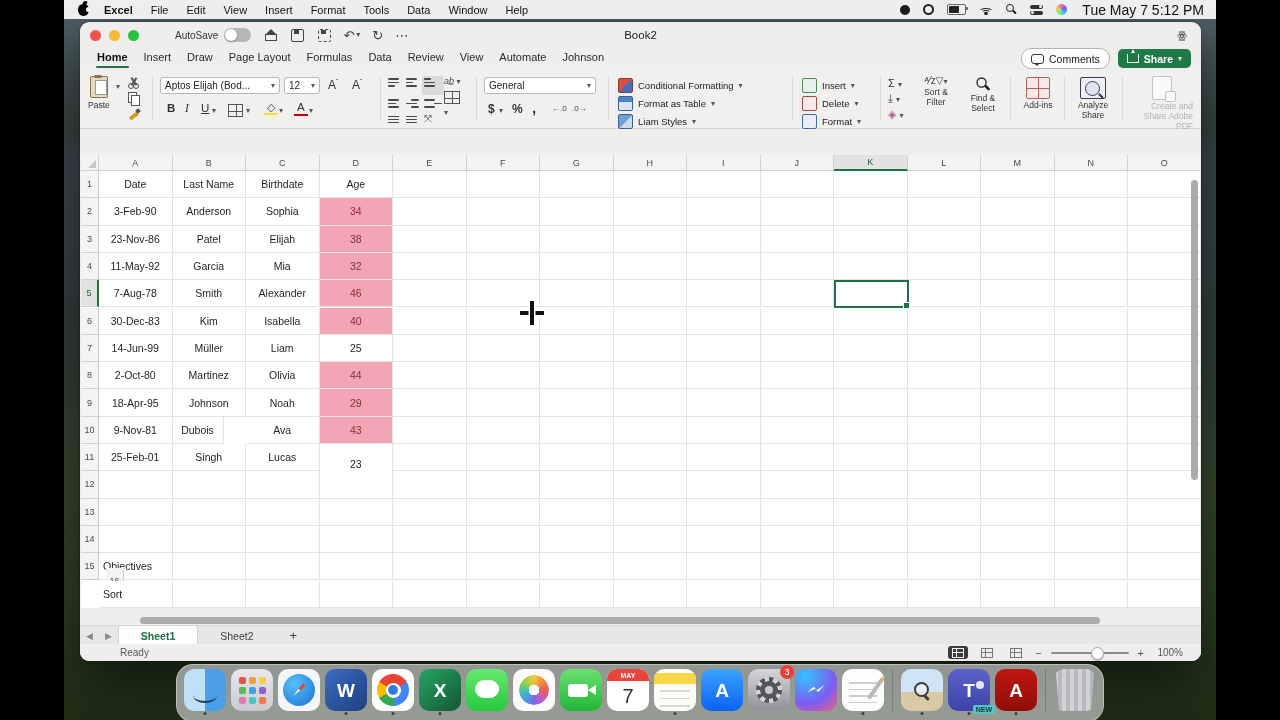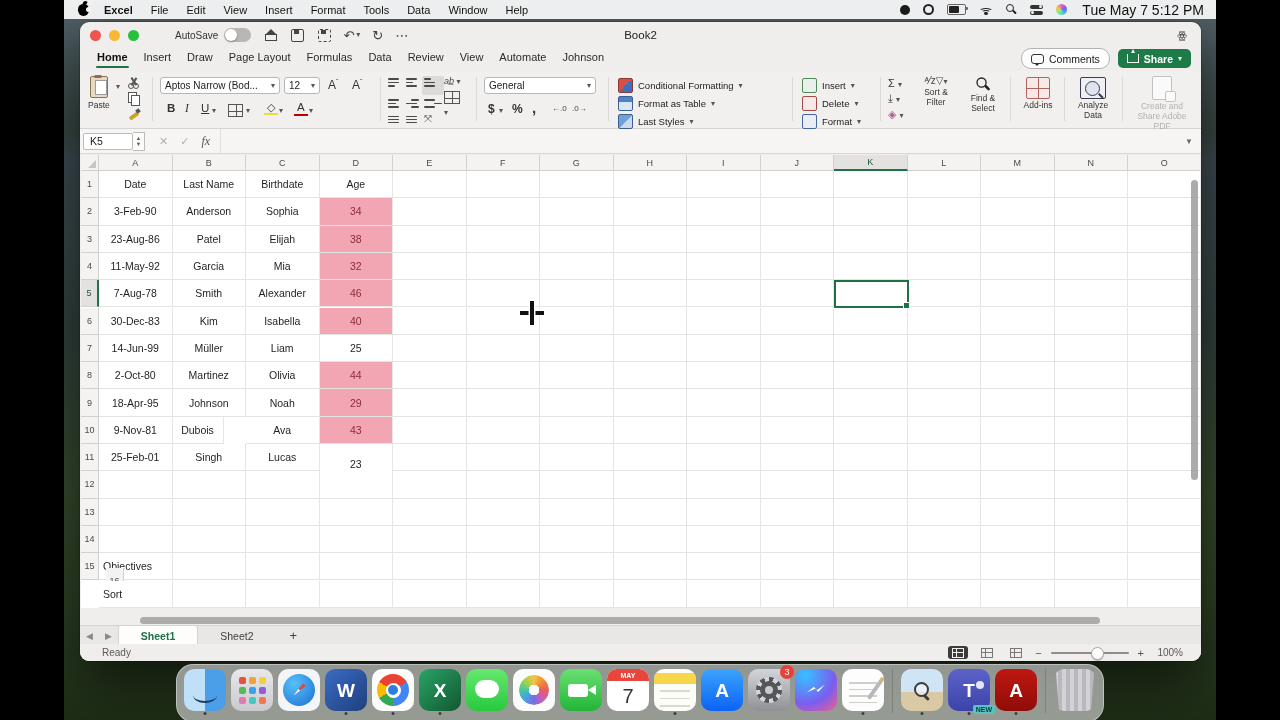--- a/index.html
+++ b/index.html
@@ -145,21 +145,21 @@
   .hscroll{position:absolute;left:60px;top:595px;height:7px;width:960px;background:#a6a4a2;border-radius:4px;opacity:.9;}
   
   .sheetbar{position:absolute;left:0;top:603px;width:100%;height:19px;background:#e9e7e5;border-top:1px solid #d6d4d2;
     display:flex;align-items:center;font-size:10.5px;}
   .sh-arrow{color:#8a8886;font-size:9px;padding:0 6px;}
   .sheettab{height:19px;display:flex;align-items:center;padding:0 22px;color:#3f3f3f;}
   .sheettab.active{background:#fdfdfc;color:#1e7145;font-weight:bold;border:1px solid #d6d4d2;border-bottom:none;border-radius:3px 3px 0 0;}
   .addsheet{padding:0 14px;color:#3f3f3f;font-size:13px;}
   
   .statusbar{position:absolute;left:0;top:622px;width:100%;height:17px;background:#f0eeed;display:flex;align-items:center;font-size:10px;color:#5a5856;}
-  .statusbar .ready{padding-left:22px;}
+  .statusbar .ready{padding-left:40px;}
   .sb-right{margin-left:auto;display:flex;align-items:center;gap:9px;padding-right:18px;}
   .view-btn{width:20px;height:13px;border-radius:3px;display:flex;align-items:center;justify-content:center;}
   .view-btn.sel{background:#3d3b39;}
   .vb-grid{width:10px;height:8px;border:1px solid #777;position:relative;}
   .view-btn.sel .vb-grid{border-color:#f2f2f2;}
   .vb-grid:before{content:"";position:absolute;left:33%;top:0;bottom:0;width:1px;background:inherit;border-left:1px solid #777;}
   .view-btn.sel .vb-grid:before{border-color:#f2f2f2;}
   .vb-grid:after{content:"";position:absolute;top:45%;left:0;right:0;border-top:1px solid #777;}
   .view-btn.sel .vb-grid:after{border-color:#f2f2f2;}
   .zoom-track{width:78px;height:2px;background:#8e8c8a;border-radius:1px;position:relative;}
@@ -285,21 +285,21 @@
         <span class="cutx">
             <i></i>
             <em></em>
           </span>
         <span class="copy2"></span>
         <span class="brush"></span>
       </div>
       <div class="rsep" style="left:72px;"></div>
 
       <div class="selbox" style="position:absolute;left:80px;top:6px;width:120px;">
-        <span style="overflow:hidden;white-space:nowrap;">Aptos Narrow (Bod...</span>
+        <span style="overflow:hidden;white-space:nowrap;">Aptos Elijah (Bod...</span>
           <span class="dd">▾</span>
       </div>
       <div class="selbox" style="position:absolute;left:204px;top:6px;width:36px;">
         <span>12</span>
           <span class="dd">▾</span>
       </div>
       <span style="position:absolute;left:248px;top:7px;font-size:12px;color:#333;">A<span style="font-size:7px;vertical-align:top;">ˆ</span></span>
       <span style="position:absolute;left:272px;top:7px;font-size:12px;color:#333;">A<span style="font-size:7px;vertical-align:top;">ˇ</span></span>
       <span class="fbtn" style="position:absolute;left:84px;top:32px;font-weight:bold;">B</span>
       <span class="fbtn" style="position:absolute;left:102px;top:32px;font-style:italic;font-family:'Liberation Serif',serif;">I</span>
@@ -380,21 +380,21 @@
         <span class="stylabel">Conditional Formatting</span>
           <span class="dd">▾</span>
       </div>
       <div class="styrow" style="left:538px;top:25px;">
         <span class="cfbox" style="background:linear-gradient(180deg,#4f81c7 35%,#dbe6f4 35%);border:1px solid #3a5f94;"></span>
         <span class="stylabel">Format as Table</span>
           <span class="dd">▾</span>
       </div>
       <div class="styrow" style="left:538px;top:43px;">
         <span class="cfbox" style="background:linear-gradient(135deg,#6fa0d8 50%,#cfd8e8 50%);border:1px solid #3a5f94;"></span>
-        <span class="stylabel">Last Styles</span>
+        <span class="stylabel">Liam Styles</span>
           <span class="dd">▾</span>
       </div>
       <div class="rsep" style="left:712px;"></div>
 
       <div class="cellrow" style="left:722px;top:7px;">
         <span class="cfbox" style="background:#e8f1e9;border:1px solid #4e8a5a;"></span>
         <span class="stylabel">Insert</span>
           <span class="dd">▾</span>
       </div>
       <div class="cellrow" style="left:722px;top:25px;">
@@ -429,42 +429,30 @@
       <div class="tallbtn" style="left:938px;top:6px;width:40px;">
         <span class="addins-ic"></span>
         <span class="rlabel">Add-ins</span>
       </div>
       <div class="rsep" style="left:984px;"></div>
 
       <div class="tallbtn" style="left:990px;top:6px;width:46px;">
         <span class="analyze-ic">
             <i></i>
           </span>
-        <span class="rlabel" style="width:44px;">Analyze Data</span>
+        <span class="rlabel" style="width:44px;">Analyze Share</span>
       </div>
       <div class="rsep" style="left:1042px;"></div>
 
       <div class="tallbtn gray" style="left:1050px;top:5px;width:64px;">
         <span class="pdf-ic"></span>
-        <span class="rlabel" style="width:62px;">Create and Share Adobe PDF</span>
+        <span class="rlabel" style="width:62px;text-align:right;">Create and Share Adobe PDF</span>
       </div>
     </div>
 
-    <div class="fbar">
-      <div class="namebox">K5</div>
-      <div class="stepper">
-          <span>▲</span>
-          <span>▼</span>
-        </div>
-      <span class="gray-x" style="margin-left:14px;">✕</span>
-      <span class="gray-ck" style="margin-left:12px;">✓</span>
-      <span class="fx-ic" style="margin-left:12px;">fx</span>
-      <div class="finput"></div>
-      <span class="fdd">▼</span>
-    </div>
 
     <div class="gridwrap" id="grid">
         <div class="corner" style="width: 18px; height: 16px;"></div>
         <div class="ghead" style="left: 18px; top: 0px; width: 73.5px; height: 16px;">A</div>
         <div class="ghead" style="left: 91.5px; top: 0px; width: 73.5px; height: 16px;">B</div>
         <div class="ghead" style="left: 165px; top: 0px; width: 73.5px; height: 16px;">C</div>
         <div class="ghead" style="left: 238.5px; top: 0px; width: 73.5px; height: 16px;">D</div>
         <div class="ghead" style="left: 312px; top: 0px; width: 73.5px; height: 16px;">E</div>
         <div class="ghead" style="left: 385.5px; top: 0px; width: 73.5px; height: 16px;">F</div>
         <div class="ghead" style="left: 459px; top: 0px; width: 73.5px; height: 16px;">G</div>
@@ -502,21 +490,21 @@
         <div class="gcell" style="left: 459px; top: 43.3px; width: 73.5px; height: 27.3px;"></div>
         <div class="gcell" style="left: 532.5px; top: 43.3px; width: 73.5px; height: 27.3px;"></div>
         <div class="gcell" style="left: 606px; top: 43.3px; width: 73.5px; height: 27.3px;"></div>
         <div class="gcell" style="left: 679.5px; top: 43.3px; width: 73.5px; height: 27.3px;"></div>
         <div class="gcell" style="left: 753px; top: 43.3px; width: 73.5px; height: 27.3px;"></div>
         <div class="gcell" style="left: 826.5px; top: 43.3px; width: 73.5px; height: 27.3px;"></div>
         <div class="gcell" style="left: 900px; top: 43.3px; width: 73.5px; height: 27.3px;"></div>
         <div class="gcell" style="left: 973.5px; top: 43.3px; width: 73.5px; height: 27.3px;"></div>
         <div class="gcell" style="left: 1047px; top: 43.3px; width: 73.5px; height: 27.3px;"></div>
         <div class="ghead" style="left: 0px; top: 70.6px; width: 18px; height: 27.3px;">3</div>
-        <div class="gcell" style="left: 18px; top: 70.6px; width: 73.5px; height: 27.3px;">23-Aug-86</div>
+        <div class="gcell" style="left: 18px; top: 70.6px; width: 73.5px; height: 27.3px;">23-Nov-86</div>
         <div class="gcell" style="left: 91.5px; top: 70.6px; width: 73.5px; height: 27.3px;">Patel</div>
         <div class="gcell" style="left: 165px; top: 70.6px; width: 73.5px; height: 27.3px;">Elijah</div>
         <div class="gcell pink" style="left: 238.5px; top: 70.6px; width: 73.5px; height: 27.3px;">38</div>
         <div class="gcell" style="left: 312px; top: 70.6px; width: 73.5px; height: 27.3px;"></div>
         <div class="gcell" style="left: 385.5px; top: 70.6px; width: 73.5px; height: 27.3px;"></div>
         <div class="gcell" style="left: 459px; top: 70.6px; width: 73.5px; height: 27.3px;"></div>
         <div class="gcell" style="left: 532.5px; top: 70.6px; width: 73.5px; height: 27.3px;"></div>
         <div class="gcell" style="left: 606px; top: 70.6px; width: 73.5px; height: 27.3px;"></div>
         <div class="gcell" style="left: 679.5px; top: 70.6px; width: 73.5px; height: 27.3px;"></div>
         <div class="gcell" style="left: 753px; top: 70.6px; width: 73.5px; height: 27.3px;"></div>

